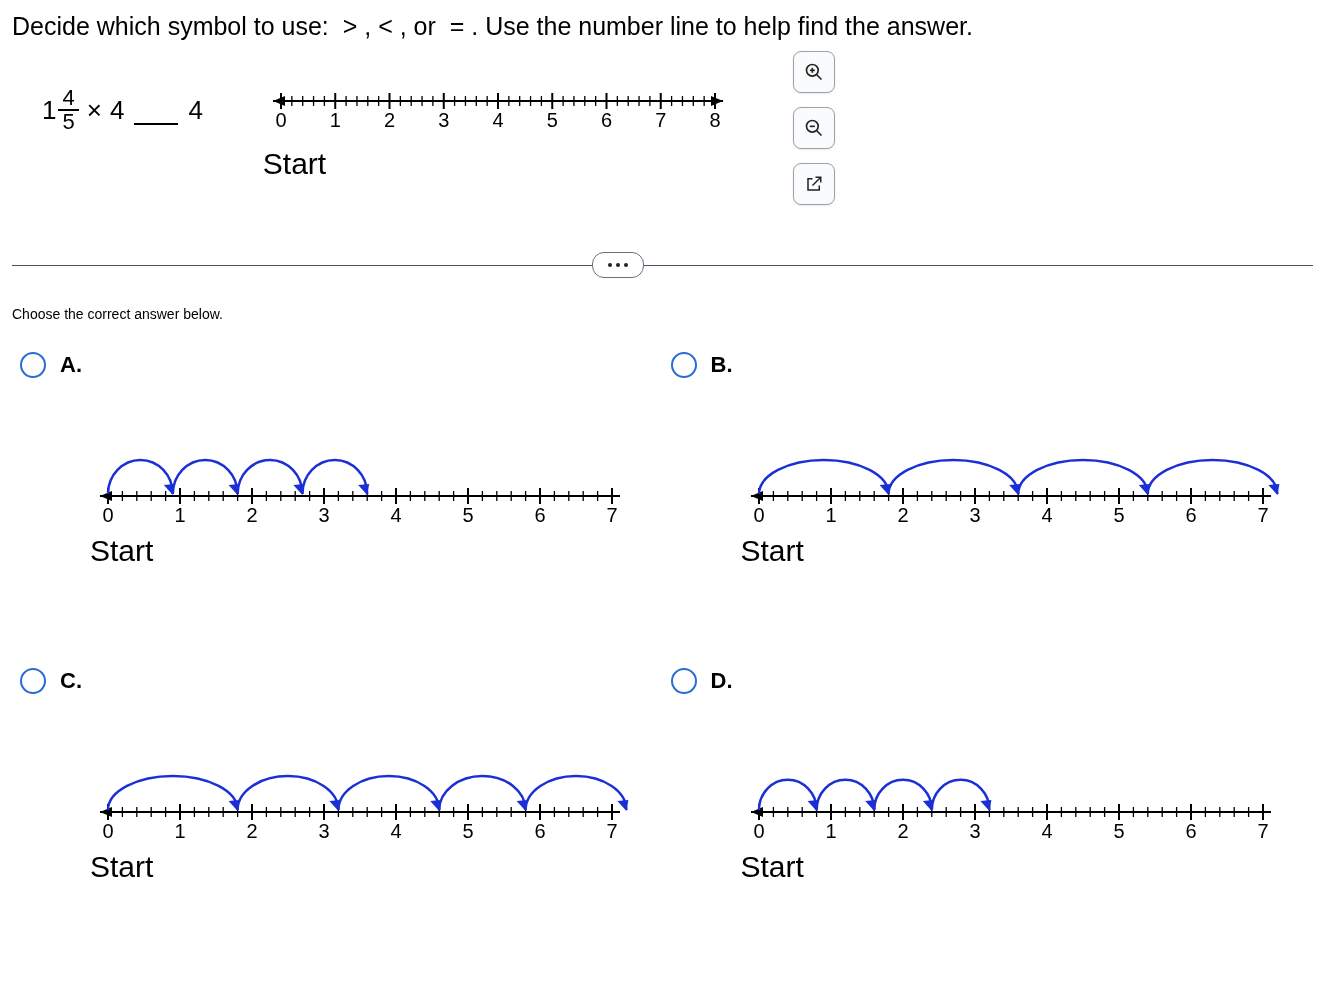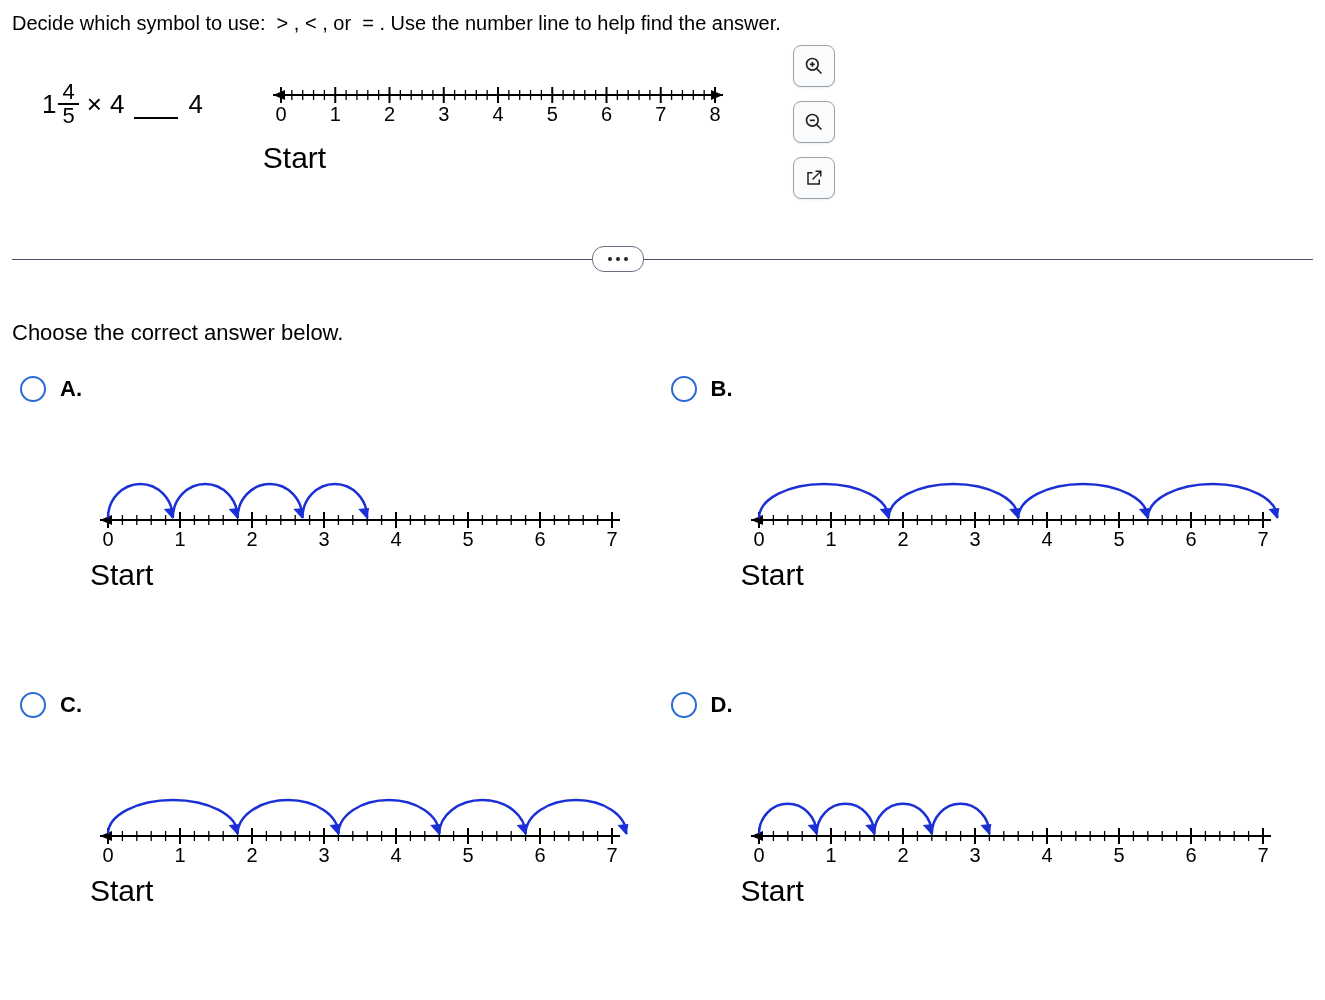--- a/index.html
+++ b/index.html
@@ -1,37 +1,37 @@
 <!DOCTYPE html>
 <html><head>
 <meta charset="utf-8">
 <style>
   html,body{margin:0;padding:0;font-family:Arial,Helvetica,sans-serif;color:#000;background:#fff}
   .page{width:1325px;height:1000px;position:relative;box-sizing:border-box;padding:12px 12px 12px 12px}
-  .question{font-size:20px;margin-bottom:40px}
+  .question{font-size:25px;margin-bottom:40px}
   .top-row{display:flex;align-items:flex-start;gap:60px;margin-left:30px}
   .equation{font-size:26px;display:flex;align-items:center;gap:6px;margin-top:6px}
   .mixed{display:inline-flex;align-items:center}
   .whole{margin-right:2px}
   .frac{display:inline-flex;flex-direction:column;align-items:center;line-height:1;font-size:22px}
   .frac .num{border-bottom:2px solid #000;padding:0 4px}
   .frac .den{padding:0 4px}
   .times{margin:0 2px}
   .blank{display:inline-block;border-bottom:2px solid #000;width:44px;height:1.1em;margin:0 4px;vertical-align:bottom}
   .nl-wrap{position:relative}
   .nl-svg{display:block}
   .start-label{font-size:30px;margin-top:6px}
   .tool-col{display:flex;flex-direction:column;gap:14px;margin-top:-30px}
   .tool-btn{width:40px;height:40px;border:1px solid #9aa1ab;border-radius:8px;display:flex;align-items:center;justify-content:center;background:#fafbfc;box-shadow:0 1px 2px rgba(0,0,0,.08);cursor:pointer}
   .tool-btn svg{display:block}
   .divider{border:none;border-top:1.5px solid #495062;margin:60px 0 0 0}
   .dots-pill{position:absolute;left:580px;top:-13px;width:50px;height:24px;border:1.5px solid #6a7080;border-radius:12px;background:#fff;display:flex;align-items:center;justify-content:center;gap:4px;cursor:pointer}
   .dots-pill span{width:4px;height:4px;border-radius:50%;background:#222}
   .divider-wrap{position:relative}
-  .choose-text{font-size:22px;margin-top:60px;margin-bottom:30px}
+  .choose-text{font-size:14px;margin-top:40px;margin-bottom:30px}
   .options{display:grid;grid-template-columns:1fr 1fr;column-gap:0;row-gap:100px;margin-left:0}
   .option{position:relative;padding-left:8px}
   .radio-row{display:flex;align-items:center;gap:14px;margin-bottom:70px}
   .radio{width:22px;height:22px;border:2px solid #2a6bd6;border-radius:50%;background:#fff;display:inline-block;cursor:pointer;flex:0 0 auto}
   .opt-label{font-size:22px;font-weight:bold}
   .opt-line{margin-left:70px}
   .opt-start{font-size:30px;margin-top:6px;margin-left:70px}
 </style>
 </head>
 <body>

